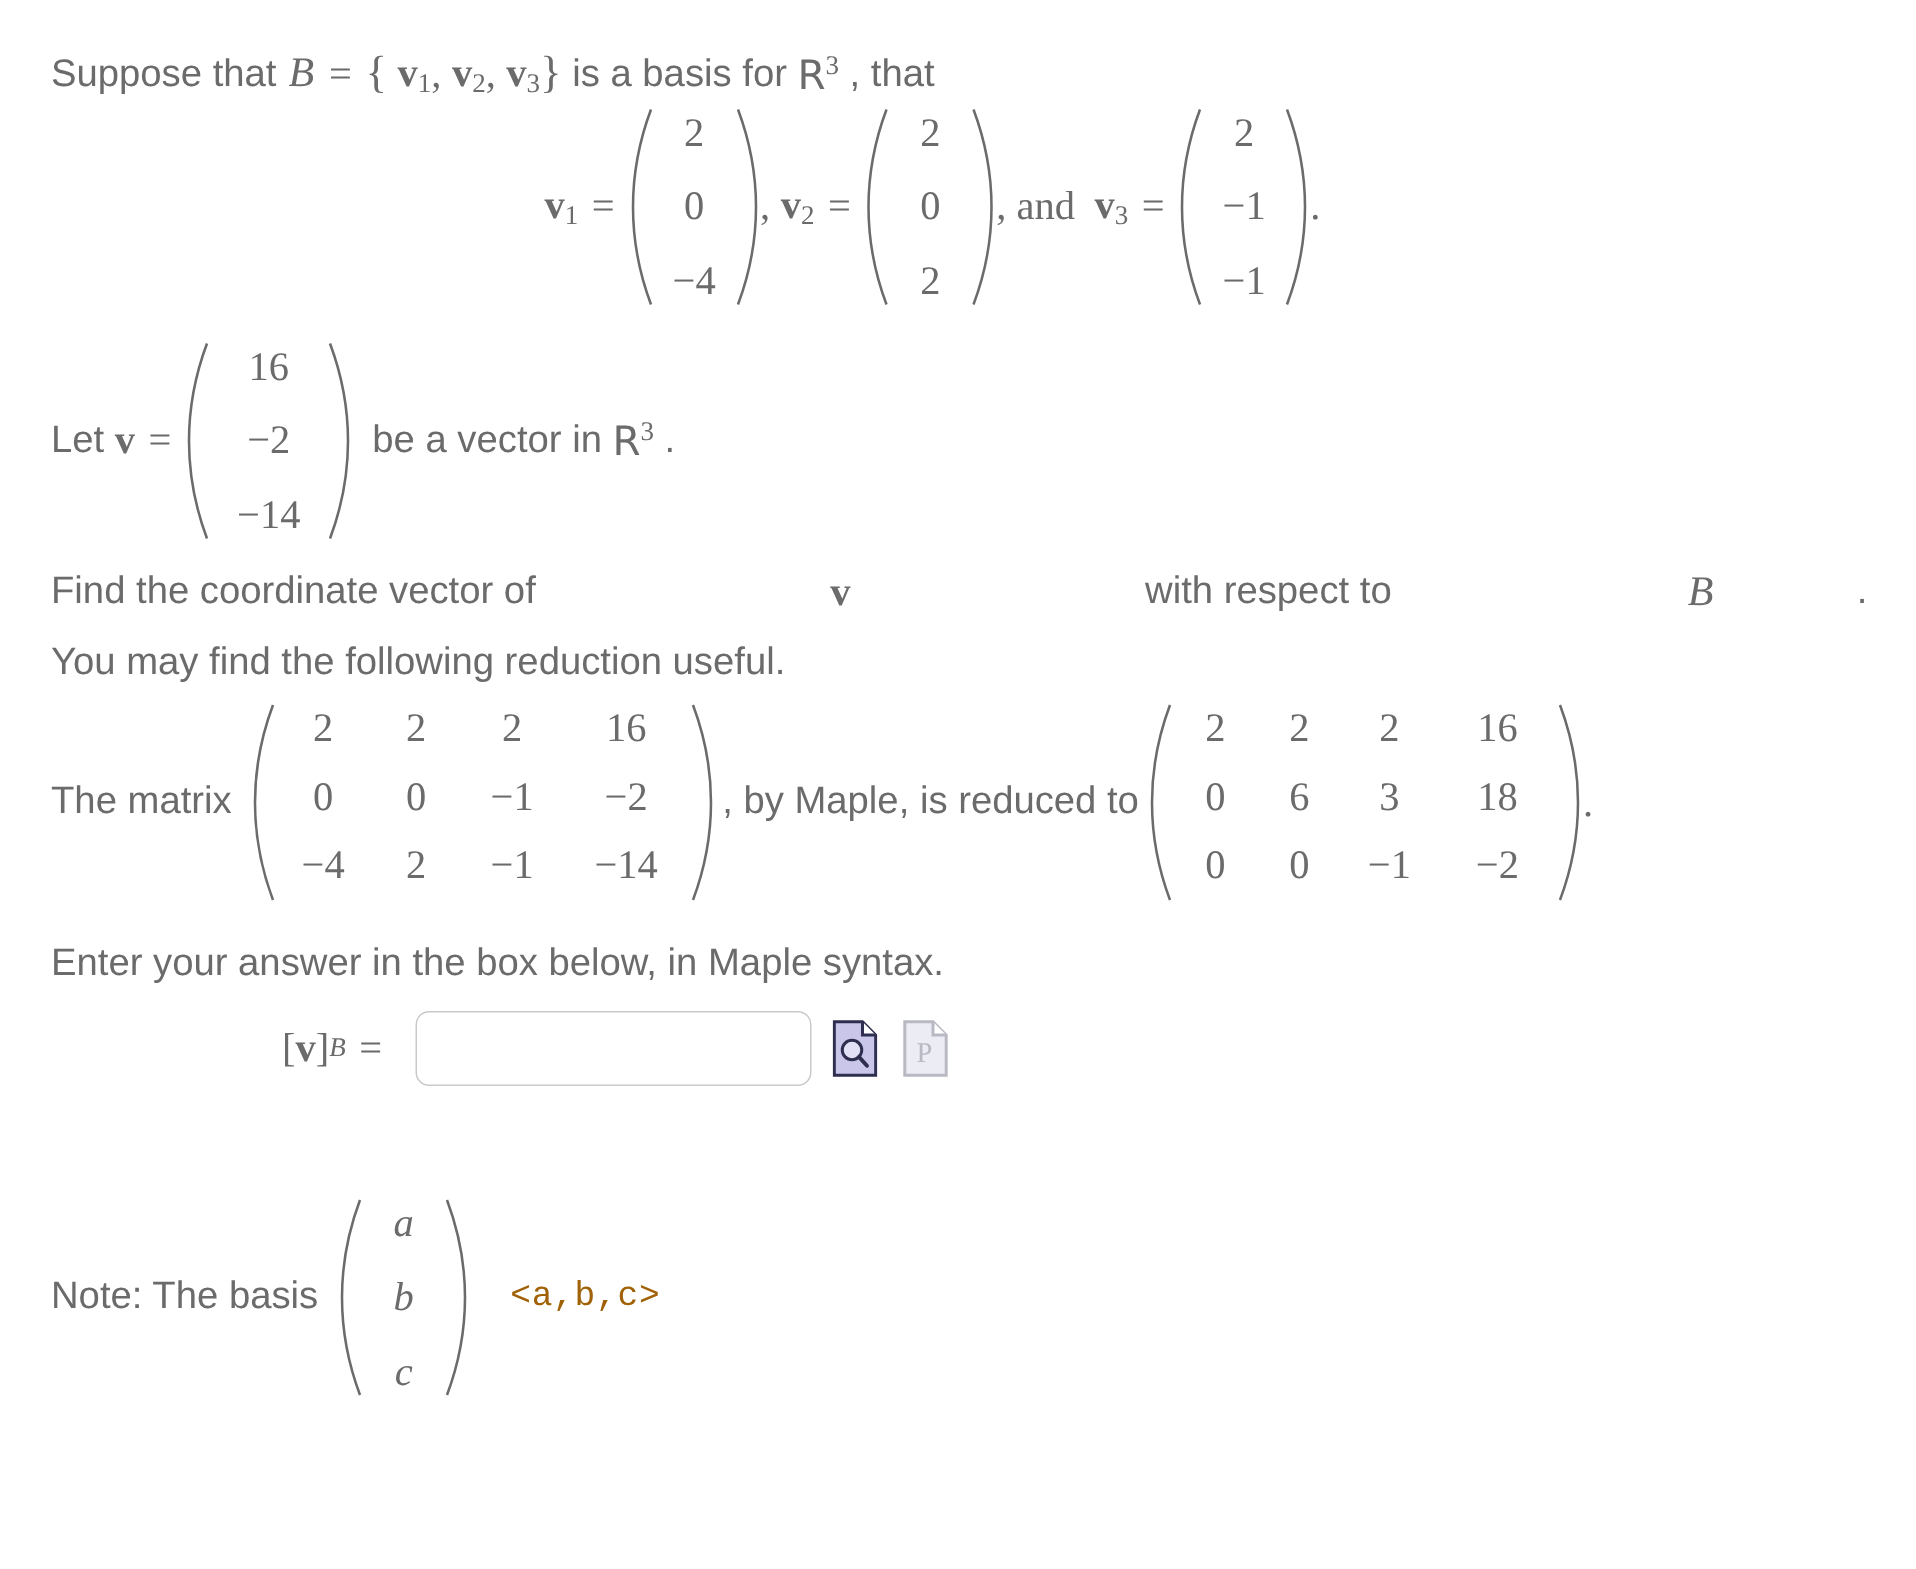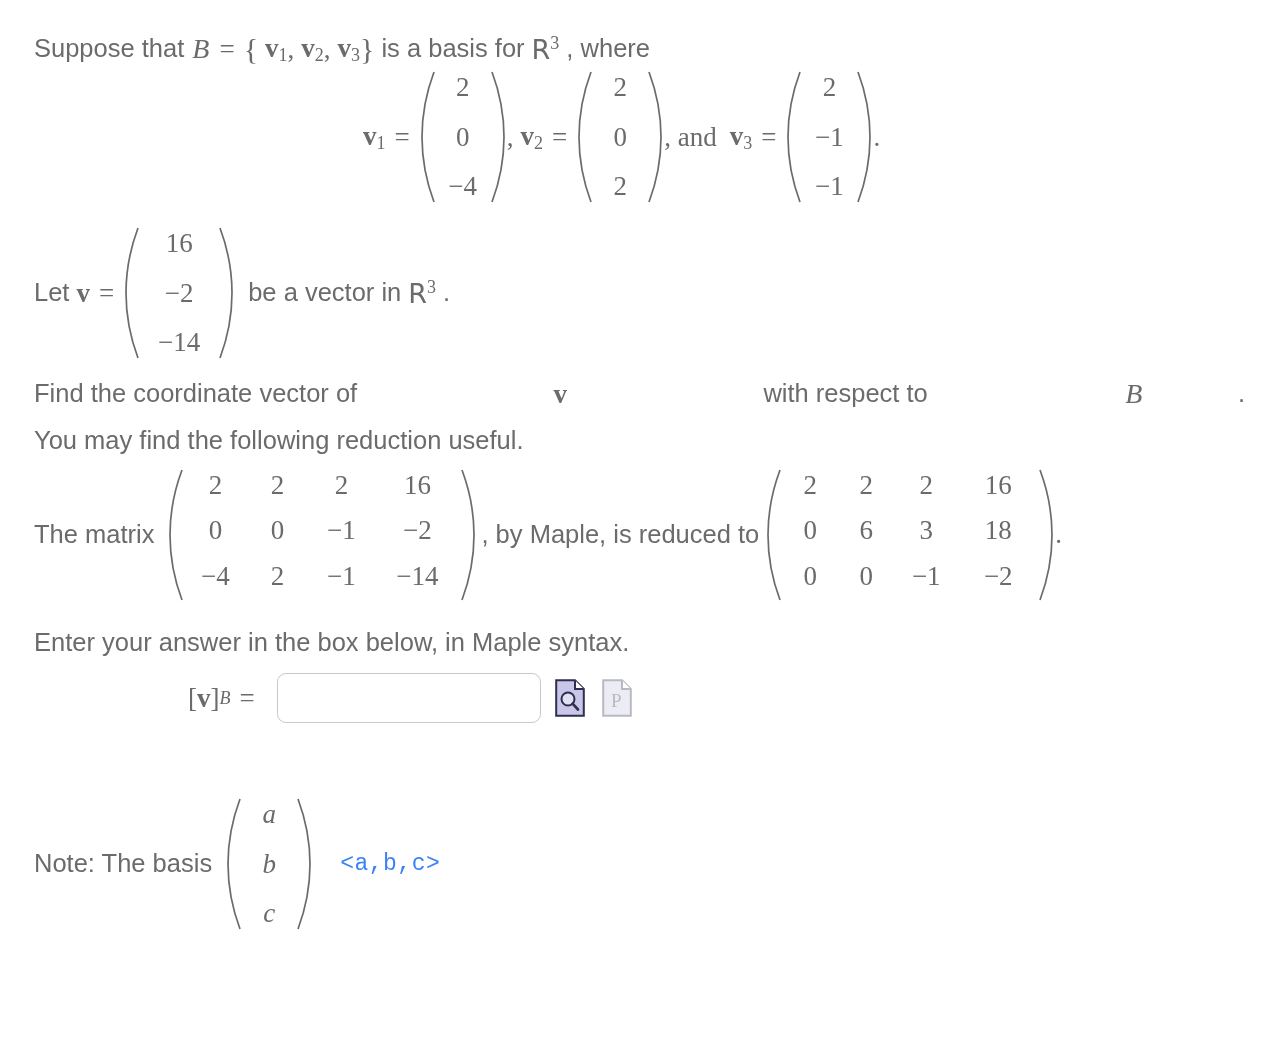--- a/index.html
+++ b/index.html
@@ -175,21 +175,21 @@
     vertical-align: middle;
     cursor: pointer;
   }
   .icon-btn.disabled { cursor: default; margin-left: 17px; }
   .icon-btn svg { display: block; }
 
   
   .mono {
     font-family: "Liberation Mono", monospace;
     font-size: 23px;
-    color: #3b82f6;
+    color: #a16207;
     letter-spacing: 0.5px;
   }
 </style>
 </head>
 <body>
 
 <div class="page">
 
   <div class="row line" id="row-intro">
     <span class="txt">Suppose that</span>
@@ -204,21 +204,21 @@
     <span><span class="mvec">v</span><span class="msub-n">2</span></span>
     <span class="mpunct">,</span>
     <span class="gap-s"></span>
     <span><span class="mvec">v</span><span class="msub-n">3</span></span>
     <span class="brace">}</span>
     <span class="gap-s"></span>
     <span class="txt">is a basis for</span>
     <span class="gap-s"></span>
     <span><span class="bb">R</span><span class="sup">3</span></span>
     <span class="gap-s"></span>
-    <span class="txt">, where</span>
+    <span class="txt">, that</span>
   </div>
 
   <div class="row line" id="row-basis">
 
     <span><span class="mvec">v</span><span class="msub-n">1</span></span>
     <span class="mop">=</span>
     <span class="matrix vec3">
       <span class="paren">
         <svg viewBox="0 0 17 134" preserveAspectRatio="none">
             <path d="M15 2 C6 26, 3 48, 3 67 C3 86, 6 108, 15 132" fill="none" stroke="#6b6b6b" stroke-width="1.7"></path>

